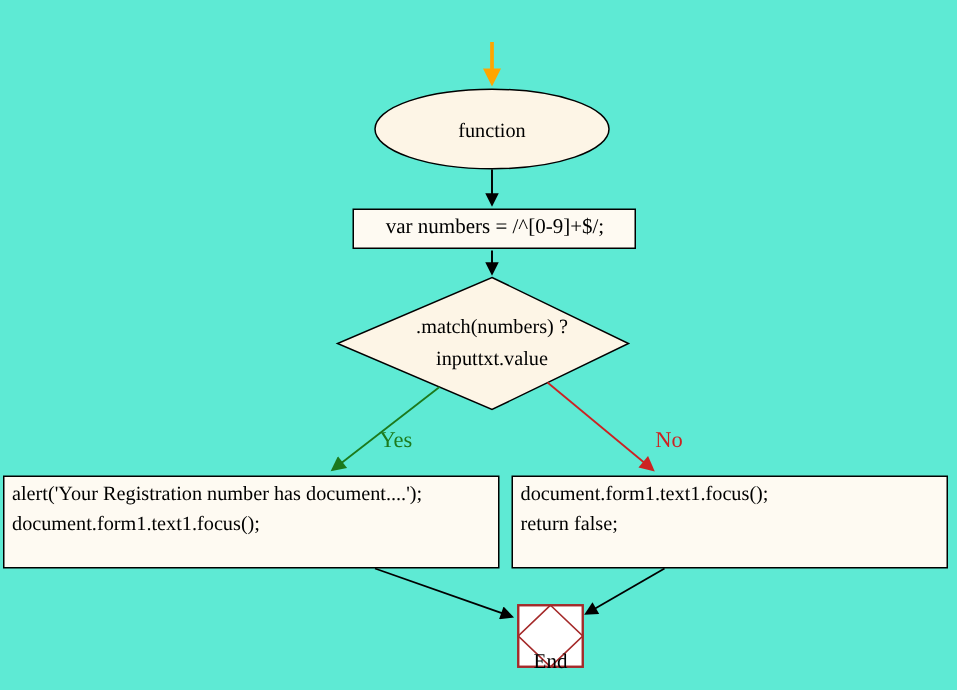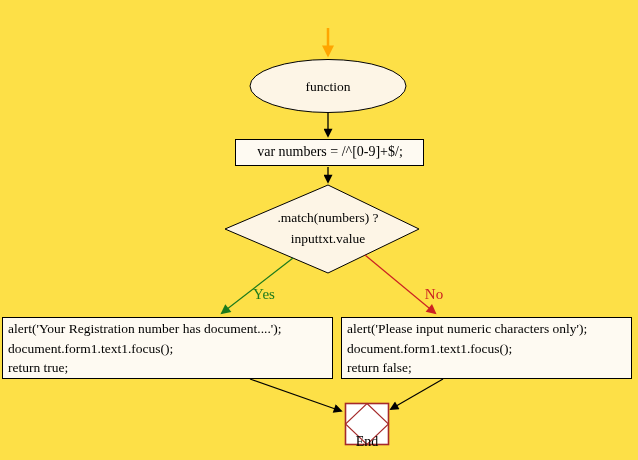--- a/index.html
+++ b/index.html
@@ -1,32 +1,32 @@
 <!DOCTYPE html>
 <html><head>
 <meta charset="utf-8">
 <style>
   html,body { margin:0; padding:0; background:#fff; }
   .canvas {
-    position:relative; width:638px; height:460px; background:#fde047;
+    position:relative; width:638px; height:460px; background:#5eead4;
     font-family:"Liberation Serif", serif; color:#000; overflow:hidden;
   }
   .canvas svg { position:absolute; left:0; top:0; pointer-events:none; }
   .lbl { position:absolute; pointer-events:none; }
   .center-lines { display:flex; flex-direction:column; align-items:center; justify-content:center; text-align:center; }
   .node-start-label   { left:250px; top:61px;  width:156px; height:52px; font-size:13.5px; line-height:20px; }
   .node-declare-label { left:236px; top:139px; width:188px; height:26px; font-size:14px;justify-content:center; }
   .node-decision-label{ left:248px; top:207px; width:160px; font-size:13.5px; line-height:21px; }
   .code-box { font-size:13.5px; line-height:19.5px; white-space:nowrap; padding:1px 5px; }
   .node-accept-label  { left:3px;   top:318px; width:328px; height:60px; }
   .node-reject-label  { left:342px; top:318px; width:288px; height:60px; }
   .node-end-label     { left:345px; top:421px; width:44px;  height:42px; font-size:14px; }
   .edge-label { font-size:15px; font-weight:normal; text-align:center; }
   .yes-label { left:242px; top:286px; width:44px; color:#1c7a1c; }
-  .no-label  { left:416px; top:286px; width:36px; color:#cc2222; }
+  .no-label  { left:428px; top:286px; width:36px; color:#cc2222; }
 </style>
 </head>
 <body>
 
 <div class="canvas">
 
   <svg width="638" height="460" viewBox="0 0 638 460">
     <defs>
       <marker id="mk-black" viewBox="0 0 10 10" refX="8" refY="5" markerWidth="11" markerHeight="9" orient="auto" markerUnits="userSpaceOnUse">
         <path d="M0,0 L10,5 L0,10 z" fill="#000000"></path>
@@ -82,25 +82,23 @@
     <div>.match(numbers) ?</div>
     <div>inputtxt.value</div>
   </div>
 
   <div class="lbl edge-label yes-label">Yes</div>
   <div class="lbl edge-label no-label">No</div>
 
   <div class="lbl code-box node-accept-label">
     <div>alert('Your Registration number has document....');</div>
     <div>document.form1.text1.focus();</div>
-    <div>return true;</div>
   </div>
 
   <div class="lbl code-box node-reject-label">
-    <div>alert('Please input numeric characters only');</div>
     <div>document.form1.text1.focus();</div>
     <div>return false;</div>
   </div>
 
   <div class="lbl center-lines node-end-label">
     <div>End</div>
   </div>
 
 </div>
 

